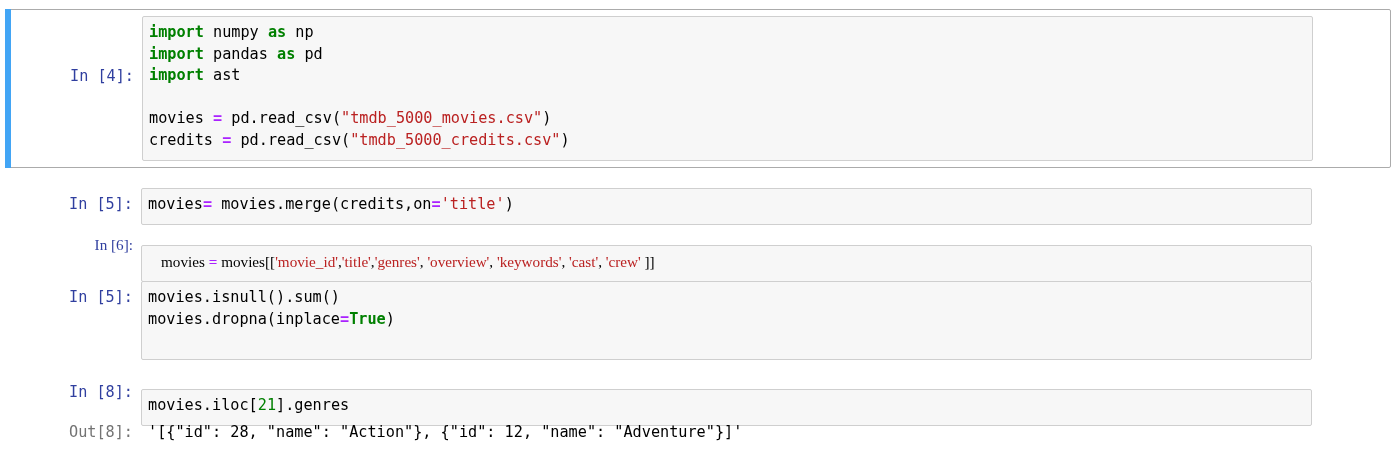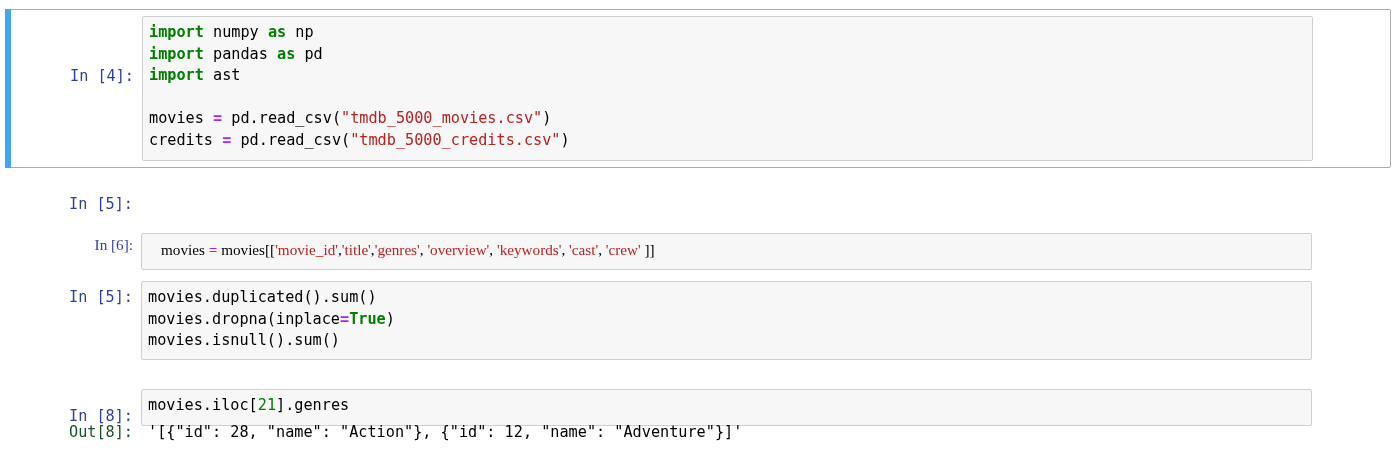--- a/index.html
+++ b/index.html
@@ -2,21 +2,21 @@
 <html><head>
 <meta charset="utf-8">
 <style>
   html, body { margin:0; padding:0; background:#ffffff; }
   body { width:1398px; height:450px; position:relative; overflow:hidden;
          font-family:"DejaVu Sans Mono","Liberation Mono",monospace; font-size:15.2px; }
   .cell { position:absolute; left:5px; width:1386px; }
   .cell.selected { border:1px solid #ababab; border-radius:2px; box-sizing:border-box; }
   .cell.selected .bar { position:absolute; left:-1px; top:-1px; bottom:-1px; width:6px; background:#42a5f5; }
   .prompt { position:absolute; right:1254px; width:120px; text-align:right; color:#303f9f; white-space:pre; }
-  .prompt.out { color:#14532d; }
+  .prompt.out { color:#737373; }
   .input { position:absolute; left:136px; width:1171px; background:#f7f7f7; border:1px solid #cfcfcf;
            border-radius:2px; box-sizing:border-box; padding:5px 6px; }
   .code { white-space:pre; line-height:21.5px; color:#000; }
   .output { position:absolute; left:136px; white-space:pre; padding:0 7px; color:#000; }
   .k { color:#008000; font-weight:bold; }
   .o { color:#aa22ff; font-weight:bold; }
   .s { color:#ba2121; }
   .n { color:#008000; }
 </style>
 </head>
@@ -25,36 +25,39 @@
 <div class="cell selected" style="top:9px;height:159px;">
   <div class="bar"></div>
   <div class="prompt" style="top:13px;left:0;right:auto;width:128px;margin-top:44px;">In [4]:</div>
   <div class="input" style="top:6px;height:145px;">
     <div class="code"><div><span class="k">import</span><span> numpy </span><span class="k">as</span><span> np</span></div><div><span class="k">import</span><span> pandas </span><span class="k">as</span><span> pd</span></div><div><span class="k">import</span><span> ast</span></div><div>&nbsp;</div><div><span>movies </span><span class="o">=</span><span> pd.read_csv(</span><span class="s">"tmdb_5000_movies.csv"</span><span>)</span></div><div><span>credits </span><span class="o">=</span><span> pd.read_csv(</span><span class="s">"tmdb_5000_credits.csv"</span><span>)</span></div></div>
   </div>
 </div>
 
 <div class="cell" style="top:176px;height:37px;margin-top:12px;">
   <div class="prompt" style="top:7px;left:0;right:auto;width:128px;">In [5]:</div>
+  <div class="input" style="top:0;height:37px;">
+    <div class="code"><div><span>movies</span><span class="o">=</span><span> movies.merge(credits,on</span><span class="o">=</span><span class="s">'title'</span><span>)</span></div></div>
+  </div>
 </div>
 
 <div class="cell" style="top:229px;height:37px;font-family:Liberation Serif, serif;">
   <div class="prompt" style="top:7px;left:0;right:auto;width:128px;">In [6]:</div>
-  <div class="input" style="top:4px;height:37px;padding-left:19px;">
+  <div class="input" style="top:16px;height:37px;padding-left:19px;">
     <div class="code"><div><span>movies </span><span class="o">=</span><span> movies[[</span><span class="s">'movie_id'</span><span>,</span><span class="s">'title'</span><span>,</span><span class="s">'genres'</span><span>, </span><span class="s">'overview'</span><span>, </span><span class="s">'keywords'</span><span>, </span><span class="s">'cast'</span><span>, </span><span class="s">'crew'</span><span> ]]</span></div></div>
   </div>
 </div>
 
 <div class="cell" style="top:281px;height:79px;">
   <div class="prompt" style="top:7px;left:0;right:auto;width:128px;">In [5]:</div>
   <div class="input" style="top:0;height:79px;">
-    <div class="code"><div><span>movies.duplicated().sum()</span></div><div><span>movies.dropna(inplace</span><span class="o">=</span><span class="k">True</span><span>)</span></div><div><span>movies.isnull().sum()</span></div></div>
+    <div class="code"><div><span>movies.isnull().sum()</span></div><div><span>movies.dropna(inplace</span><span class="o">=</span><span class="k">True</span><span>)</span></div></div>
   </div>
 </div>
 
 <div class="cell" style="top:376px;height:72px;">
-  <div class="prompt" style="top:7px;left:0;right:auto;width:128px;margin-top:24px;">In [8]:</div>
+  <div class="prompt" style="top:7px;left:0;right:auto;width:128px;">In [8]:</div>
   <div class="input" style="top:13px;height:37px;">
     <div class="code"><div><span>movies.iloc[</span><span class="n">21</span><span>].genres</span></div></div>
   </div>
   <div class="prompt out" style="top:47px;left:0;right:auto;width:128px;">Out[8]:</div>
   <div class="output" style="top:47px;">'[{"id": 28, "name": "Action"}, {"id": 12, "name": "Adventure"}]'</div>
 </div>
 
 </body></html>

